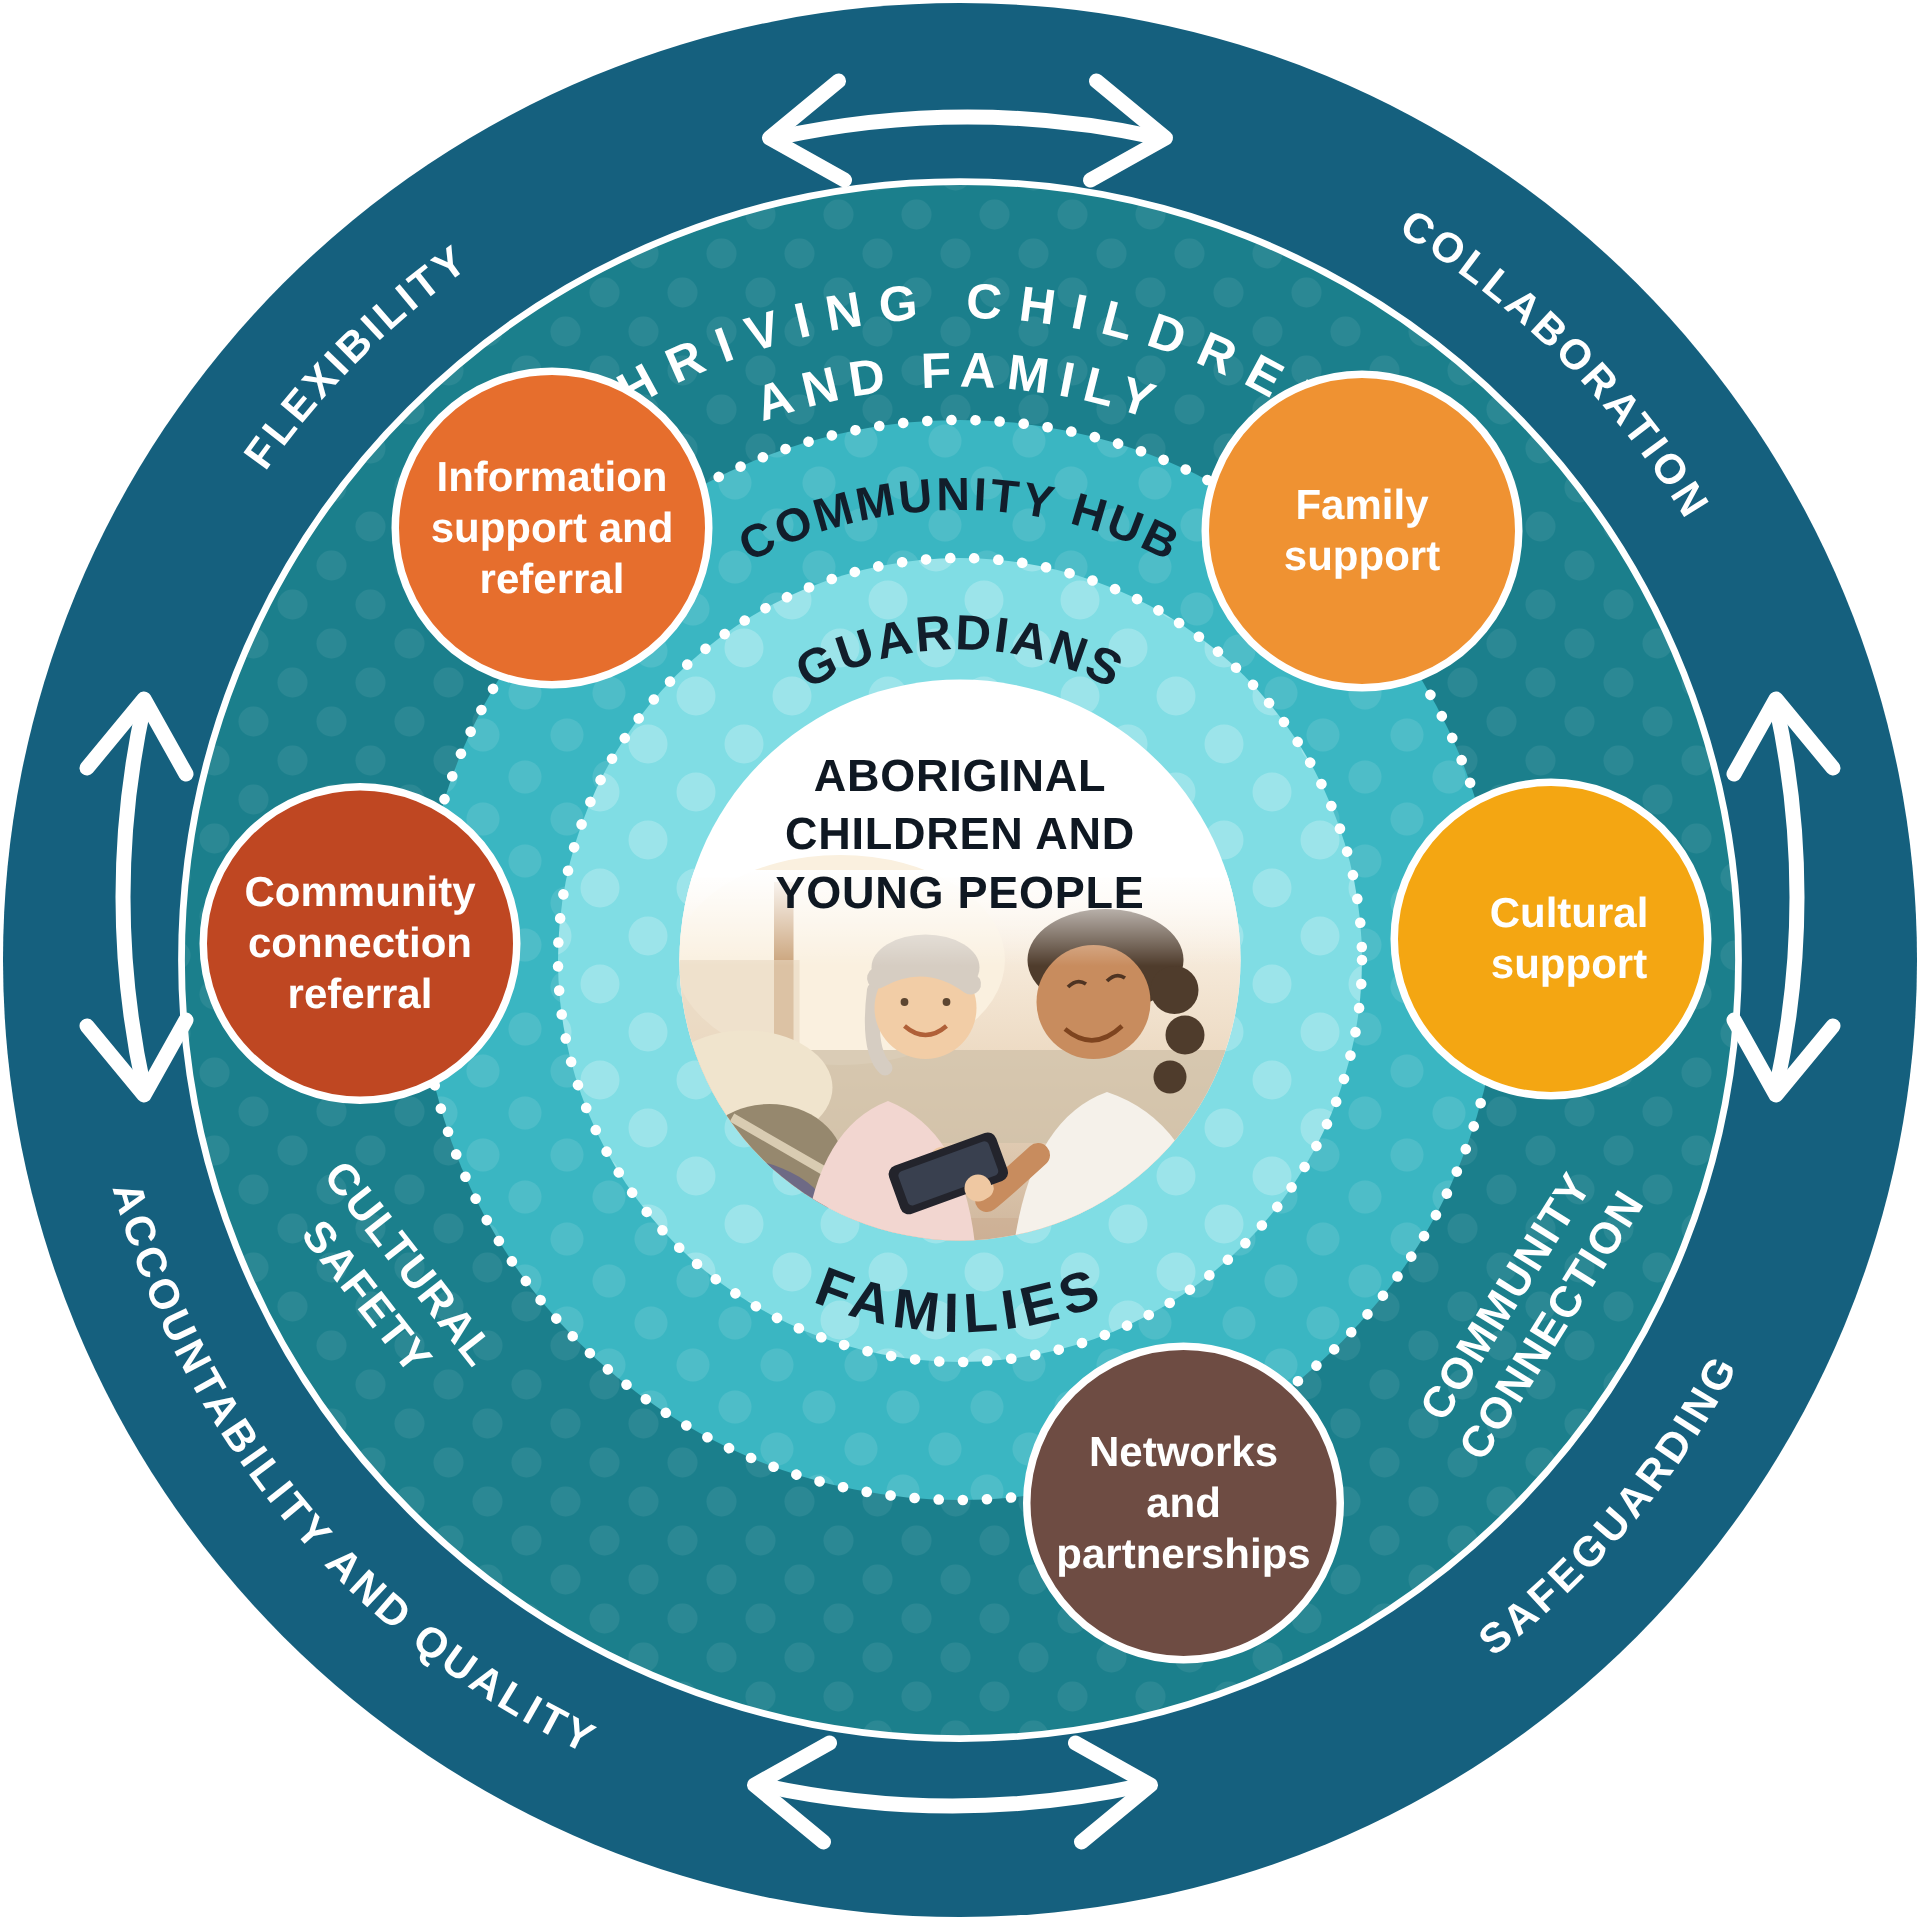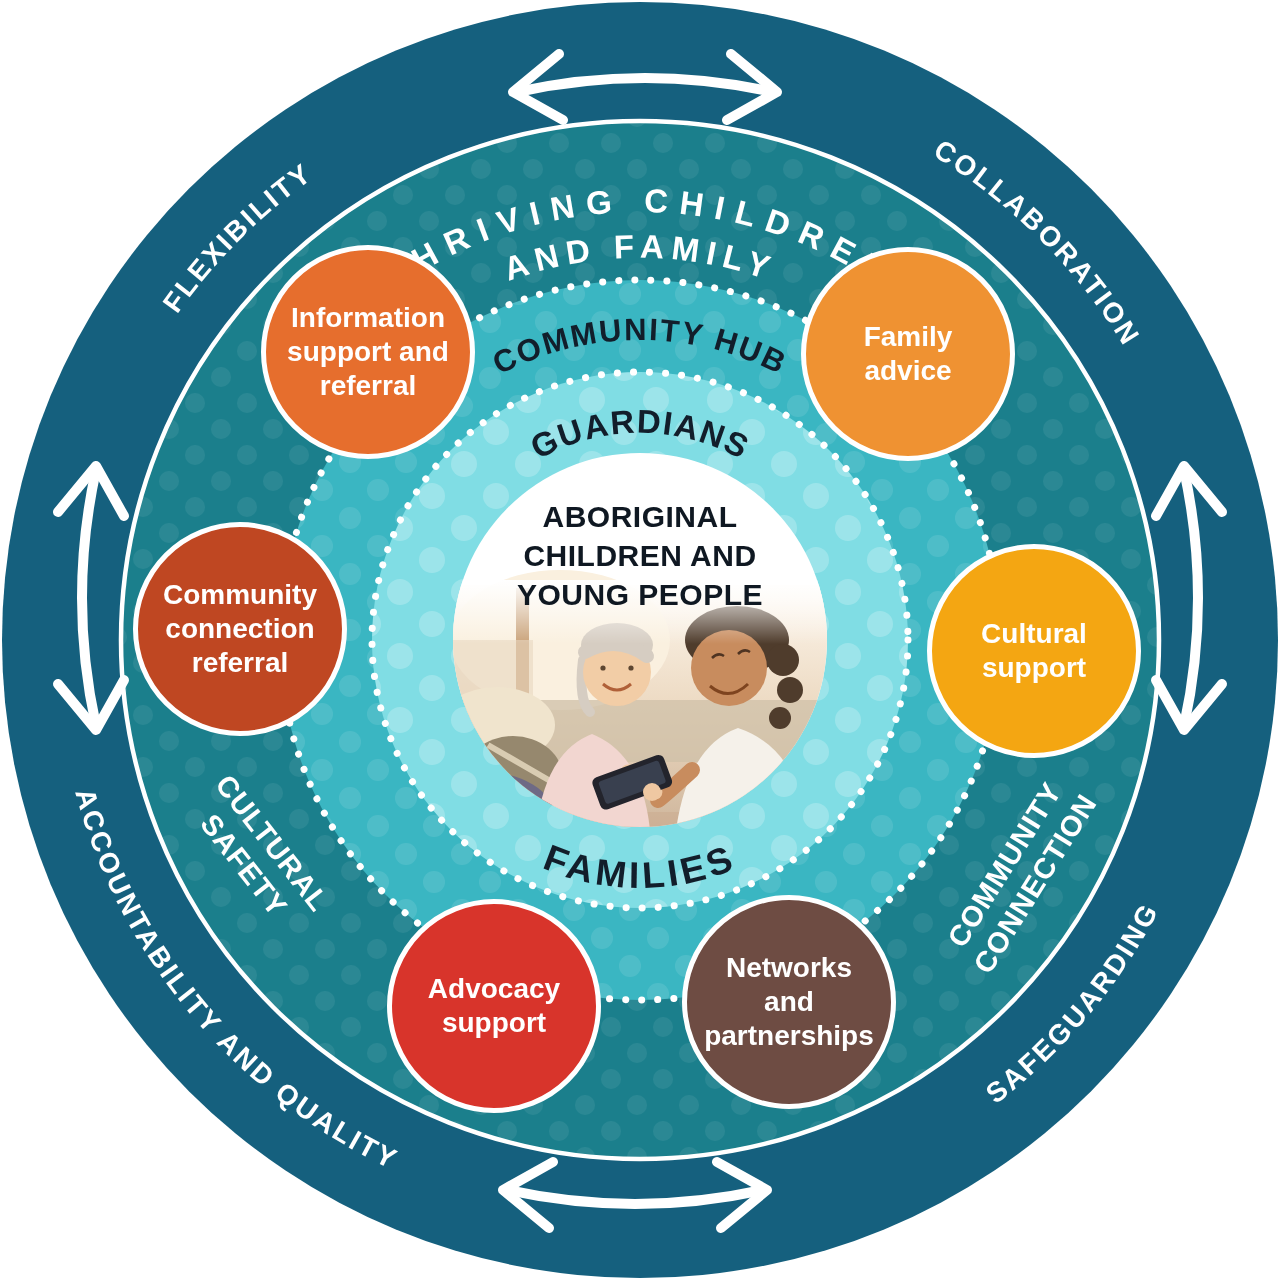--- a/index.html
+++ b/index.html
@@ -172,28 +172,25 @@
   <use href="#dblArrow" transform="translate(1196,598) rotate(90)"></use>
 </svg>
 
 <div class="tilt tilt-cultural">CULTURAL SAFETY</div>
 <div class="tilt tilt-community">COMMUNITY CONNECTION</div>
 
 <div class="svc" style="left: 261px; top: 245px; background-color: rgb(230, 110, 45);">
   <div class="lbl">Information support and referral</div>
 </div>
 <div class="svc" style="left: 801px; top: 247px; background-color: rgb(239, 146, 50);">
-  <div class="lbl">Family advice</div>
+  <div class="lbl">Family support</div>
 </div>
 <div class="svc" style="left: 133px; top: 522px; background-color: rgb(191, 71, 34);">
   <div class="lbl">Community connection referral</div>
 </div>
-<div class="svc" style="left: 927px; top: 544px; background-color: rgb(244, 166, 18);">
+<div class="svc" style="left: 927px; top: 519px; background-color: rgb(244, 166, 18); justify-content: flex-end;">
   <div class="lbl">Cultural support</div>
-</div>
-<div class="svc" style="left: 387px; top: 899px; background-color: rgb(216, 52, 43);">
-  <div class="lbl">Advocacy support</div>
 </div>
 <div class="svc" style="left: 682px; top: 895px; background-color: rgb(110, 76, 67);">
   <div class="lbl">Networks and partnerships</div>
 </div>
 
 </div>
 
 </body></html>

